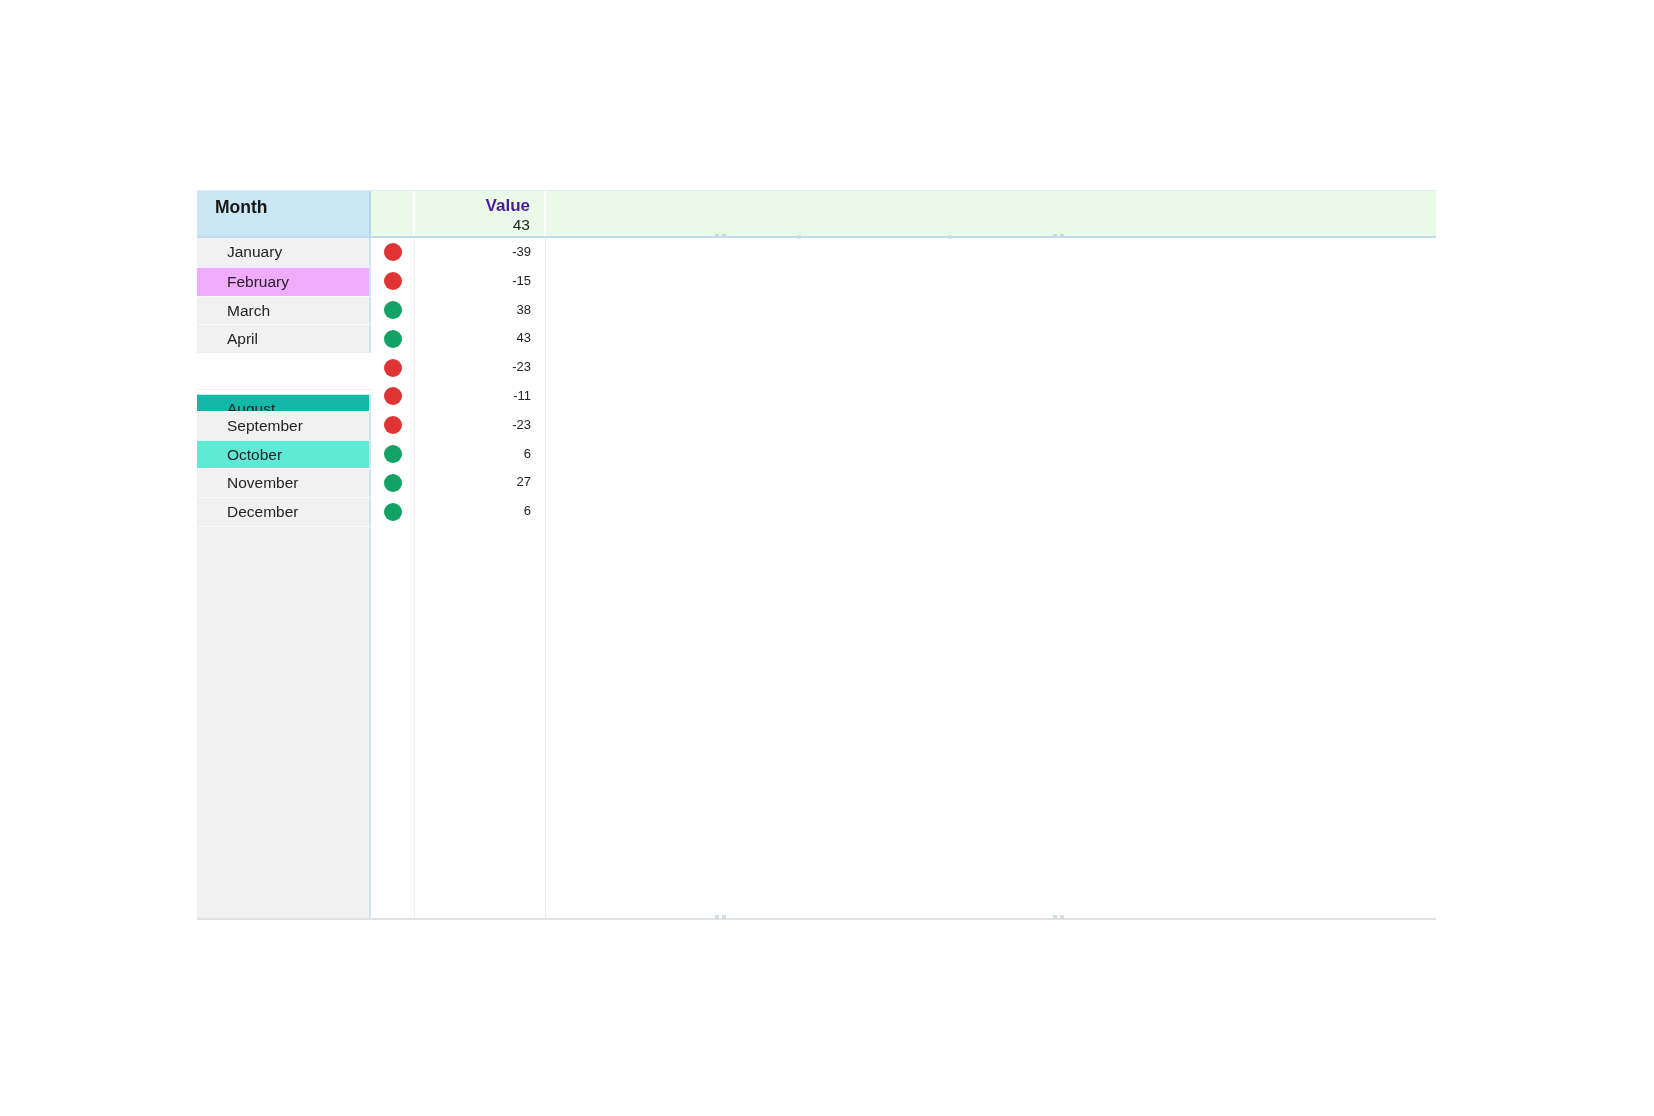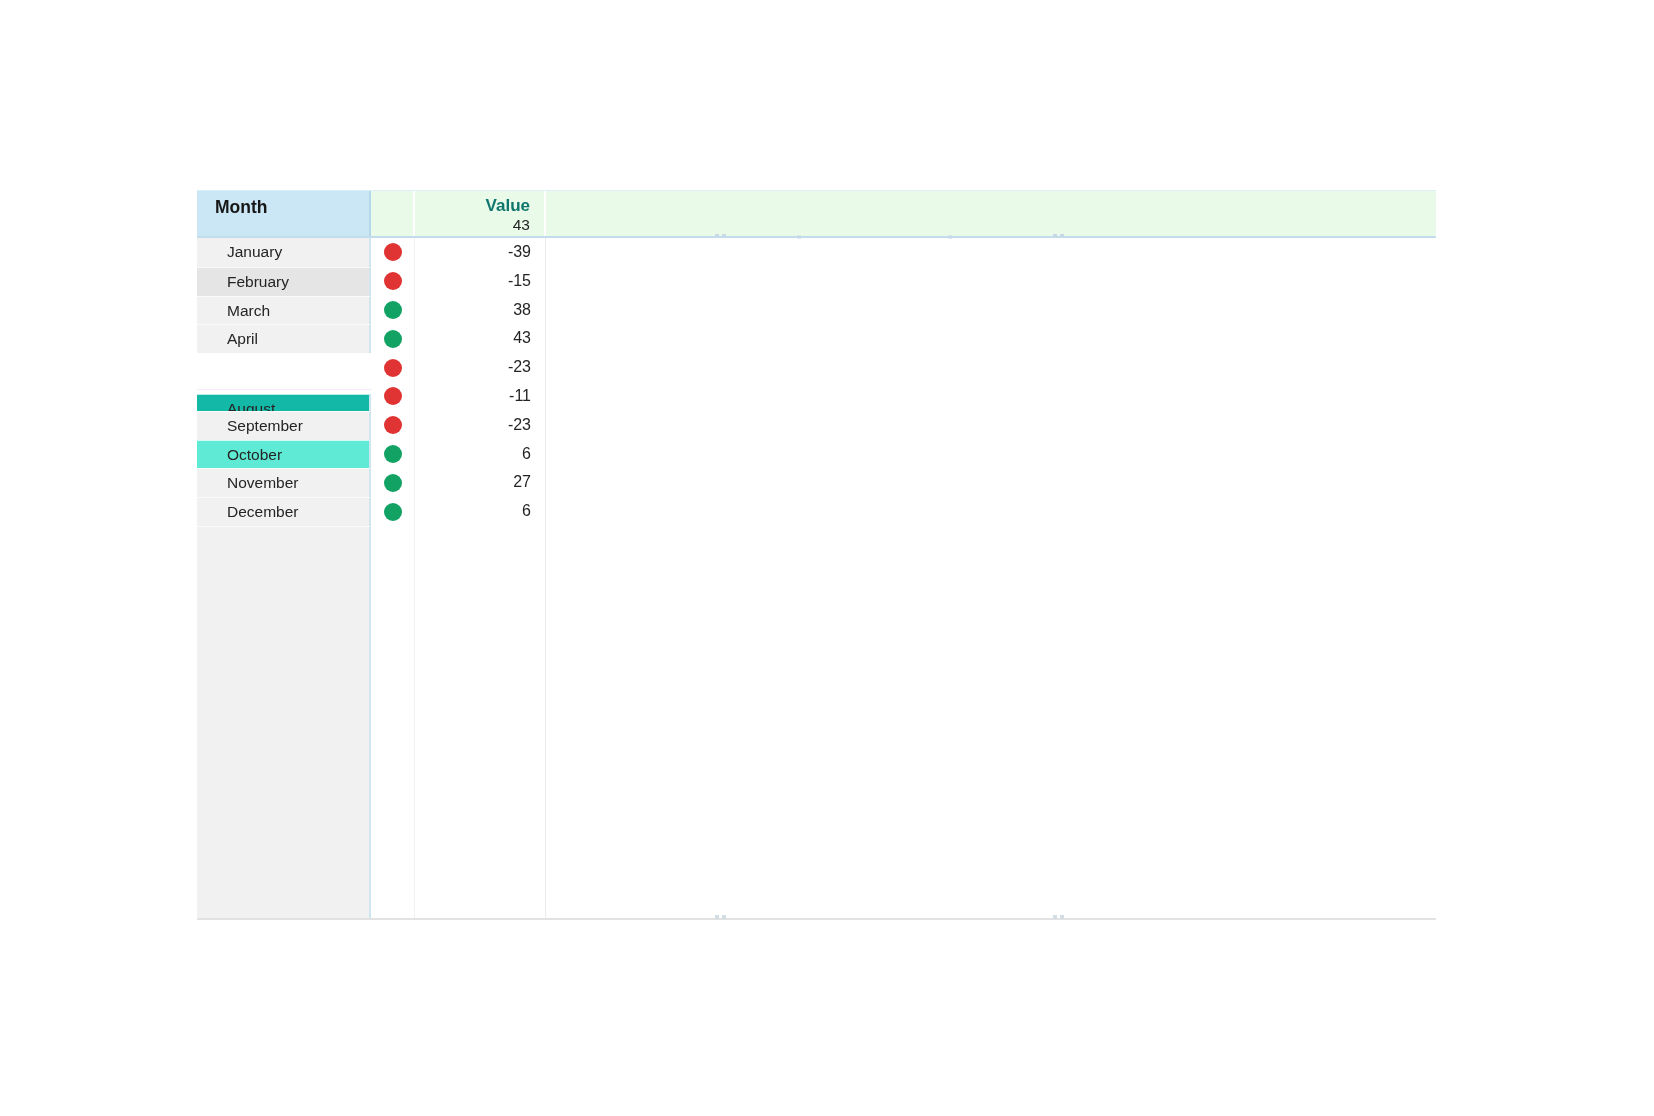--- a/index.html
+++ b/index.html
@@ -47,21 +47,21 @@
     box-sizing: border-box;
     border-right: 2px solid rgba(255,255,255,0.92);
   }
   .hvalue {
     width: 131px;
     box-sizing: border-box;
     border-right: 2px solid rgba(255,255,255,0.92);
     text-align: right;
     padding: 5px 14px 0 0;
   }
-  .hvlabel { font-weight: bold; font-size: 17px; line-height: 20px; color: #0f766e; }
+  .hvlabel { font-weight: bold; font-size: 17px; line-height: 20px; color: #4c1d95; }
   .hvtotal { font-size: 15.5px; line-height: 18px; color: #242424; }
   .hfill { flex: 1; }
   
   .tbody { flex: 1; display: flex; flex-direction: column; min-height: 0; }
   .row { flex: none; height: 28.8px; display: flex; }
   .row.remainder { flex: 1; height: auto; }
   .c { box-sizing: border-box; }
   .c.month {
     width: 174px;
     border-right: 2px solid #cfe6f1;
@@ -80,21 +80,21 @@
     align-items: center;
     justify-content: center;
     background: #ffffff;
   }
   .dot { width: 18px; height: 18px; border-radius: 50%; }
   .c.value {
     width: 131px;
     border-right: 1px solid #ebebeb;
     text-align: right;
     padding-right: 14px;
-    font-size: 16px;
+    font-size: 13px;
     line-height: 28.8px;
     background: #ffffff;
   }
   .c.fill { flex: 1; background: #ffffff; }
   
   .grip { position: absolute; height: 4px; background: #c6d9e6; }
   .grip.pair { width: 4px; }
   .grip.pair::after {
     content: "";
     position: absolute;
@@ -128,21 +128,21 @@
 
       <div class="row">
           <div class="c month" style="background-color: rgb(241, 241, 242);">January</div>
           <div class="c icon">
             <span class="dot" style="background-color: rgb(224, 52, 52);"></span>
           </div>
           <div class="c value">-39</div>
           <div class="c fill"></div>
         </div>
         <div class="row">
-          <div class="c month" style="background-color: #e5e5e5;">February</div>
+          <div class="c month" style="background-color: #f0abfc;">February</div>
           <div class="c icon">
             <span class="dot" style="background-color: rgb(224, 52, 52);"></span>
           </div>
           <div class="c value">-15</div>
           <div class="c fill"></div>
         </div>
         <div class="row">
           <div class="c month" style="background-color: rgb(241, 241, 242);">March</div>
           <div class="c icon">
             <span class="dot" style="background-color: rgb(18, 163, 100);"></span>

